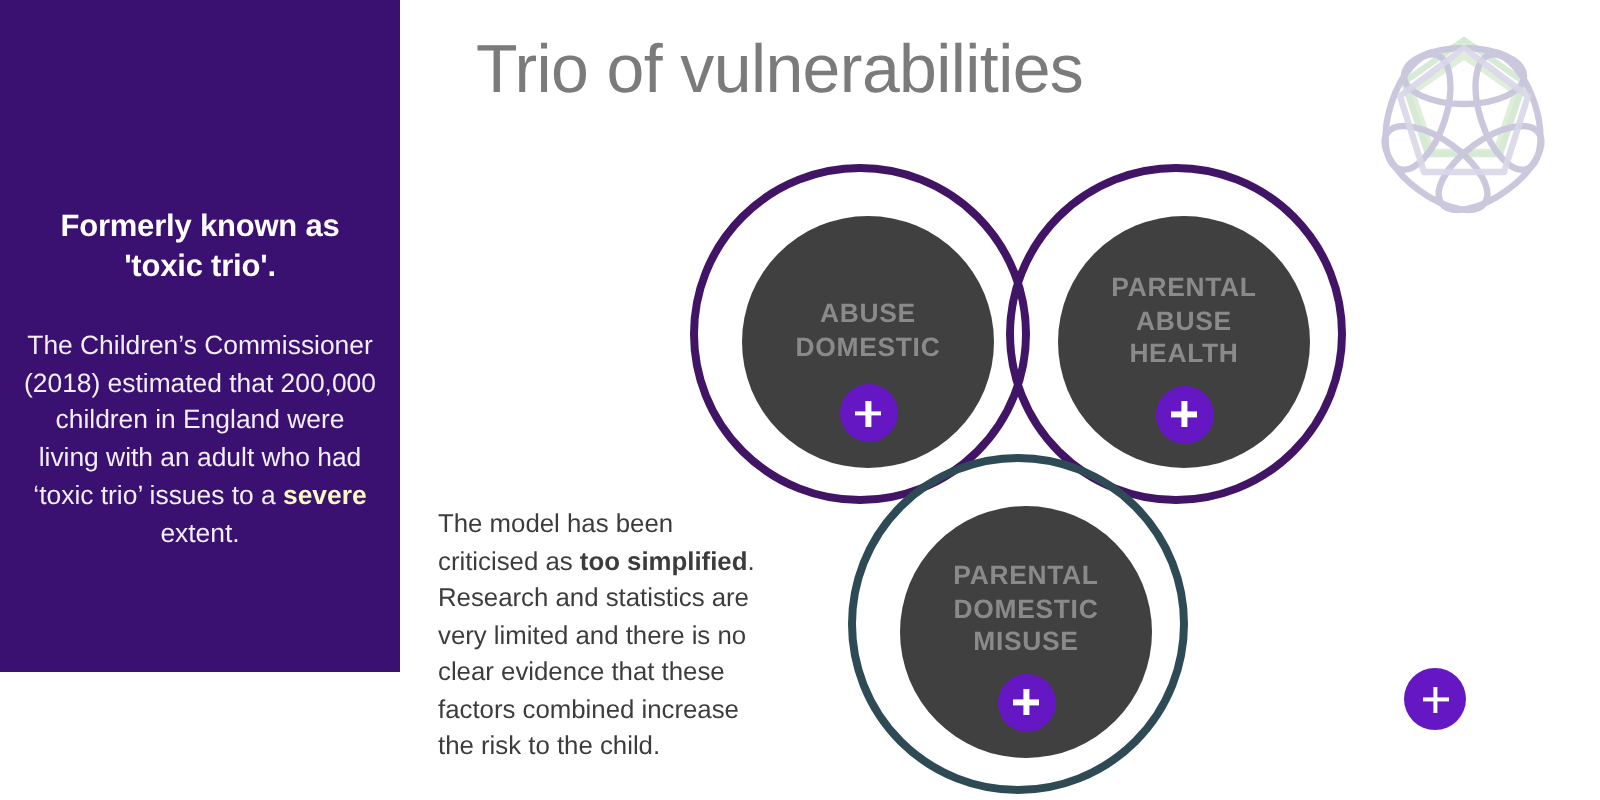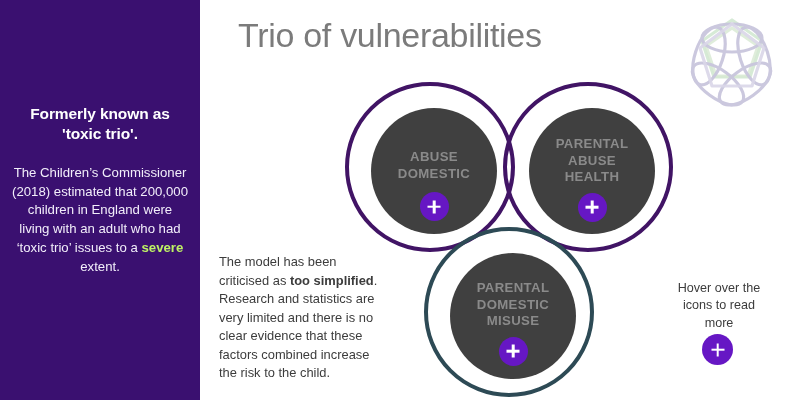--- a/index.html
+++ b/index.html
@@ -13,21 +13,21 @@
     height: 400px;
     overflow: hidden;
     background: #ffffff;
     font-family: "Liberation Sans", sans-serif;
   }
 
   
   #sidebar {
     position: absolute;
     left: 0; top: 0;
-    width: 200px; height: 400px;
+    width: 200px; height: 336px;
     background: #3a1070;
     box-sizing: border-box;
     padding: 0 24px;
   }
   #sidebar-heading {
     position: absolute;
     left: 12px; right: 12px;
     top: 104px;
     color: #ffffff;
     font-size: 15.5px;
@@ -38,21 +38,21 @@
   }
   #sidebar-body {
     position: absolute;
     left: 12px; right: 12px;
     top: 164px;
     color: #f2eefa;
     font-size: 13.2px;
     line-height: 1.42;
     text-align: center;
   }
-  #sidebar-body .strong { font-weight: bold; color:#bef264;text-align:right; }
+  #sidebar-body .strong { font-weight: bold; color:#fef9c3;text-align:right; }
 
   
   #title {
     position: absolute;
     left: 238px;
     top: 16px;
     font-size: 34px;
     color: #7b7b7b;
     letter-spacing: -0.3px;
     white-space: nowrap;
@@ -225,18 +225,17 @@
         <div>PARENTAL</div>
         <div>DOMESTIC</div>
         <div>MISUSE</div>
       </div>
       <div class="plus-btn"></div>
     </div>
   </div>
 
   <div id="criticism"><span>The model has been criticised as </span><span class="strong">too simplified</span><span>. Research and statistics are very limited and there is no clear evidence that these factors combined increase the risk to the child.</span></div>
 
-  <div id="hover-hint">Hover over the icons to read more</div>
   <div id="hover-hint-plus">
     <div class="plus-btn"></div>
   </div>
 
 </div>
 
 </body></html>

